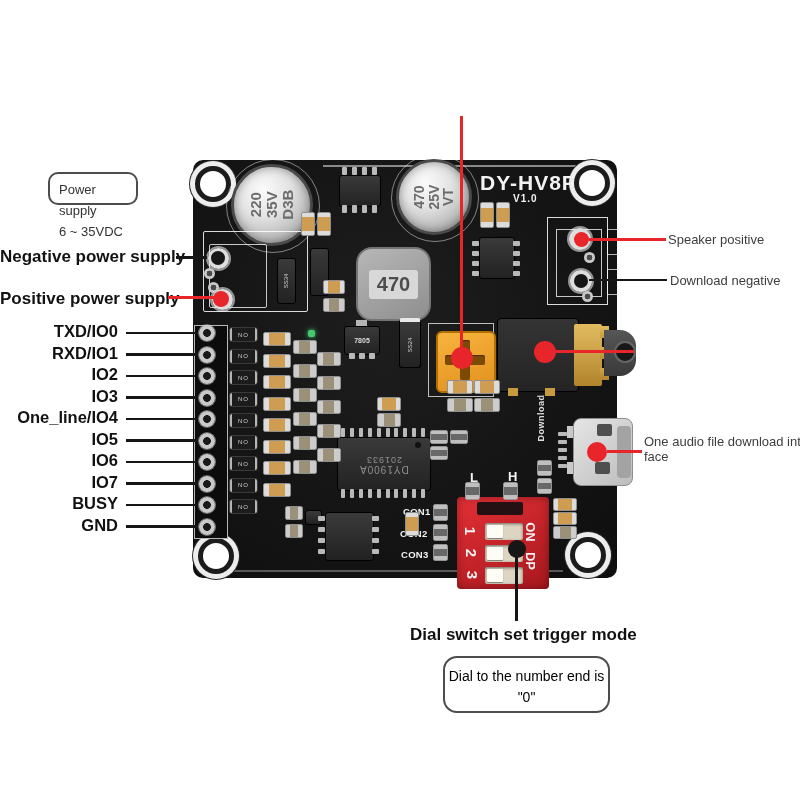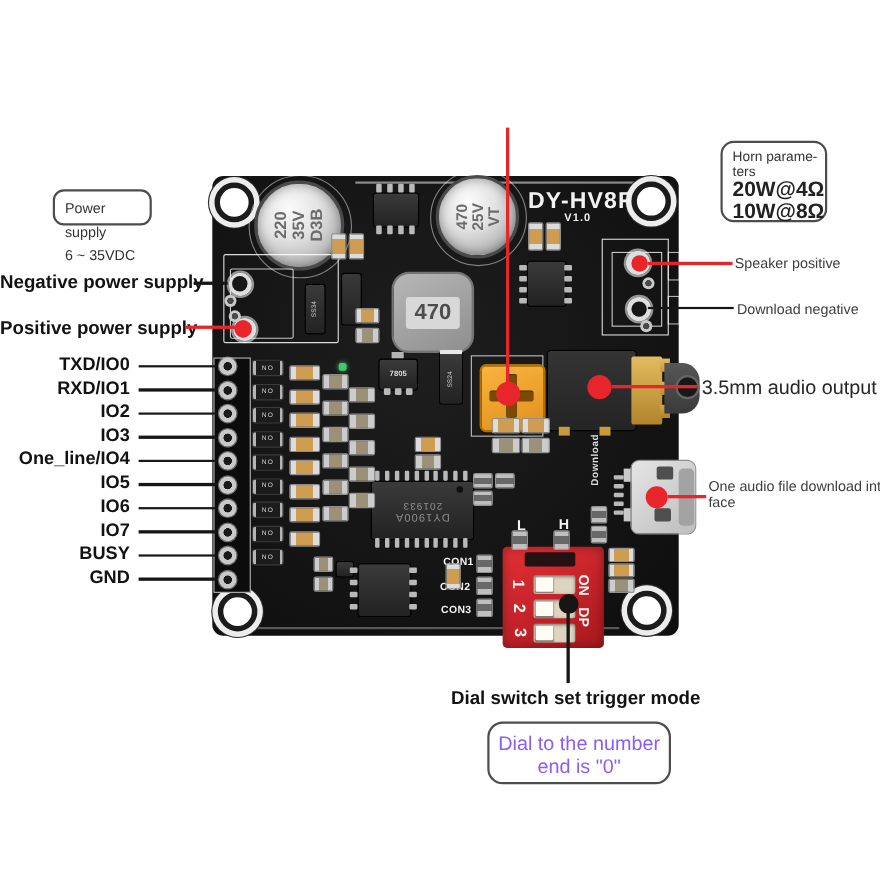--- a/index.html
+++ b/index.html
@@ -330,26 +330,20 @@
       background:radial-gradient(circle,#1a1a1a 0 32%,#c9c9c9 36% 100%);box-shadow:0 0 0 1px rgba(255,255,255,.4);"></div>
       <div style="position:absolute;left:6px;top:337px;width:16px;height:16px;border-radius:50%;
       background:radial-gradient(circle,#1a1a1a 0 32%,#c9c9c9 36% 100%);box-shadow:0 0 0 1px rgba(255,255,255,.4);"></div>
       <div style="position:absolute;left:6px;top:358.5px;width:16px;height:16px;border-radius:50%;
       background:radial-gradient(circle,#1a1a1a 0 32%,#c9c9c9 36% 100%);box-shadow:0 0 0 1px rgba(255,255,255,.4);"></div>
     </div>
 
   <div class="leader line-red" style="left:460px;top:116px;width:3px;height:242px;"></div>
   <div class="dot red" style="left:451px;top:347px;width:22px;height:22px;"></div>
 
-  <div class="abs note-box" style="left:655px;top:128px;width:97px;height:74px;padding:5px 0 0 9px;box-sizing:border-box;">
-    <div style="font-size:12.5px;color:#333;line-height:14px;">Horn parame-</div>
-    <div style="font-size:12.5px;color:#333;line-height:14px;">ters</div>
-    <div style="font-size:19px;color:#222;font-weight:600;line-height:20px;">20W@4Ω</div>
-    <div style="font-size:19px;color:#222;font-weight:600;line-height:20px;">10W@8Ω</div>
-  </div>
 
   <div class="abs note-box" style="left:48px;top:172px;width:90px;height:33px;padding:5px 0 0 9px;box-sizing:border-box;border-radius:10px;">
     <div style="font-size:13px;color:#333;line-height:21px;">Power supply</div>
     <div style="font-size:13px;color:#333;line-height:21px;">6 ~ 35VDC</div>
   </div>
 
   <div class="abs lbl-bold" style="left:0px;top:247px;width:172px;text-align:right;">Negative power supply</div>
   <div class="leader line-blk" style="left:176px;top:256px;width:31px;height:2.5px;"></div>
   <div class="dot blk" style="left:211px;top:251px;width:14px;height:14px;"></div>
 
@@ -383,29 +377,28 @@
   <div class="dot red" style="left:574px;top:232px;width:15px;height:15px;"></div>
   <div class="leader line-red" style="left:589px;top:238px;width:77px;height:2.5px;"></div>
   <div class="abs lbl-sm" style="left:668px;top:232px;">Speaker positive</div>
 
   <div class="dot blk" style="left:574px;top:274px;width:14px;height:14px;"></div>
   <div class="leader line-blk" style="left:589px;top:279px;width:78px;height:2.2px;"></div>
   <div class="abs lbl-sm" style="left:670px;top:273px;">Download negative</div>
 
   <div class="dot red" style="left:534px;top:341px;width:22px;height:22px;"></div>
   <div class="leader line-red" style="left:556px;top:350px;width:78px;height:3px;"></div>
-  <div class="abs lbl-med" style="left:638px;top:342px;">3.5mm audio output</div>
 
   <div class="dot red" style="left:587px;top:442px;width:20px;height:20px;"></div>
   <div class="leader line-red" style="left:607px;top:450px;width:35px;height:2.5px;"></div>
   <div class="abs lbl-sm" style="left:644px;top:434px;line-height:15px;">
     <div>One audio file download inter-</div>
     <div>face</div>
   </div>
 
   <div class="dot blk" style="left:508px;top:540px;width:18px;height:18px;"></div>
   <div class="leader line-blk" style="left:515px;top:556px;width:3px;height:65px;"></div>
   <div class="abs lbl-bold" style="left:410px;top:625px;">Dial switch set trigger mode</div>
 
   <div class="abs note-box" style="left:443px;top:656px;width:167px;height:57px;border-radius:14px;text-align:center;padding-top:8px;box-sizing:border-box;">
-    <div style="font-size:18px;color:#8b5cf6;line-height:21px;">Dial to the number end is "0"</div>
+    <div style="font-size:14px;color:#000000;line-height:21px;">Dial to the number end is "0"</div>
   </div>
 </div>
 
 </body></html>

